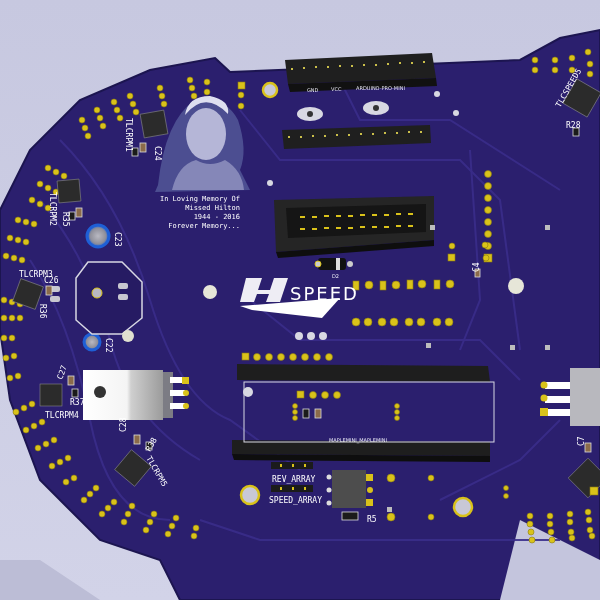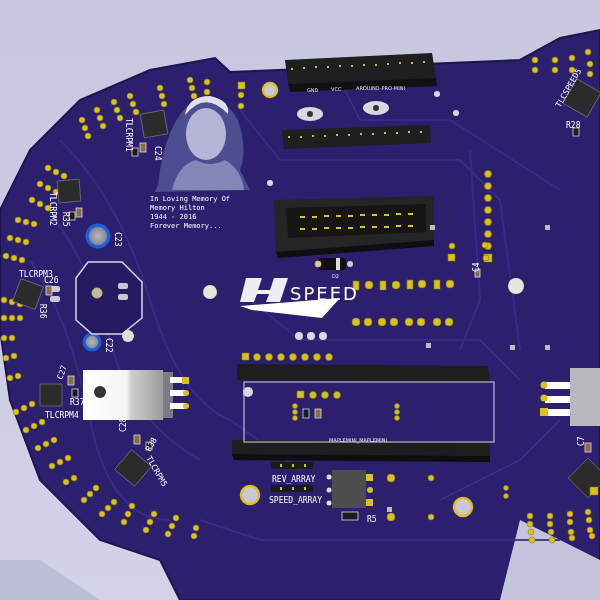--- a/index.html
+++ b/index.html
@@ -1,21 +1,21 @@
 <!DOCTYPE html>
 <html><head>
 <meta charset="utf-8">
 <style>
   html,body{margin:0;padding:0;}
   body{width:600px;height:600px;overflow:hidden;background:linear-gradient(180deg,#c7c8e0 0%,#d2d3e8 100%);font-family:"DejaVu Sans",sans-serif;position:relative;}
   .viewport{position:absolute;left:0;top:0;width:600px;height:600px;}
   svg{position:absolute;left:0;top:0;}
   .silk{font-family:"DejaVu Sans Mono",monospace;fill:#ffffff;font-size:8px;}
   .silk-sm{font-family:"DejaVu Sans",sans-serif;fill:#e8e8f4;font-size:5px;}
-  .memorial{position:absolute;left:150px;top:195px;width:90px;text-align:left;color:#fff;font-family:"DejaVu Sans Mono",monospace;font-size:7px;line-height:9px;}
+  .memorial{position:absolute;left:150px;top:195px;width:90px;text-align:right;color:#fff;font-family:"DejaVu Sans Mono",monospace;font-size:7px;line-height:9px;}
   .memorial div{white-space:nowrap;}
 </style>
 </head>
 <body>
 
 <div class="viewport">
 <svg width="600" height="600" viewBox="0 0 600 600">
   <defs>
     <radialGradient id="capg" cx="50%" cy="50%" r="50%">
       <stop offset="0%" stop-color="#b9b9c2"></stop>
@@ -475,17 +475,17 @@
     <text x="331" y="91">VCC</text>
     <text x="356" y="90">ARDUINO-PRO-MINI</text>
     <text x="329" y="442">MAPLEMINI_MAPLEMINI</text>
     <text x="332" y="278">D2</text>
   </g>
   <text x="290" y="300" font-family="DejaVu Sans, sans-serif" font-size="18" fill="#ffffff" letter-spacing="2">SPEED</text>
 </svg>
 
 <div class="memorial">
   <div>In Loving Memory Of</div>
-  <div>Memory Hilton</div>
+  <div>Missed Hilton</div>
   <div>1944 - 2016</div>
   <div>Forever Memory...</div>
 </div>
 </div>
 
 </body></html>

